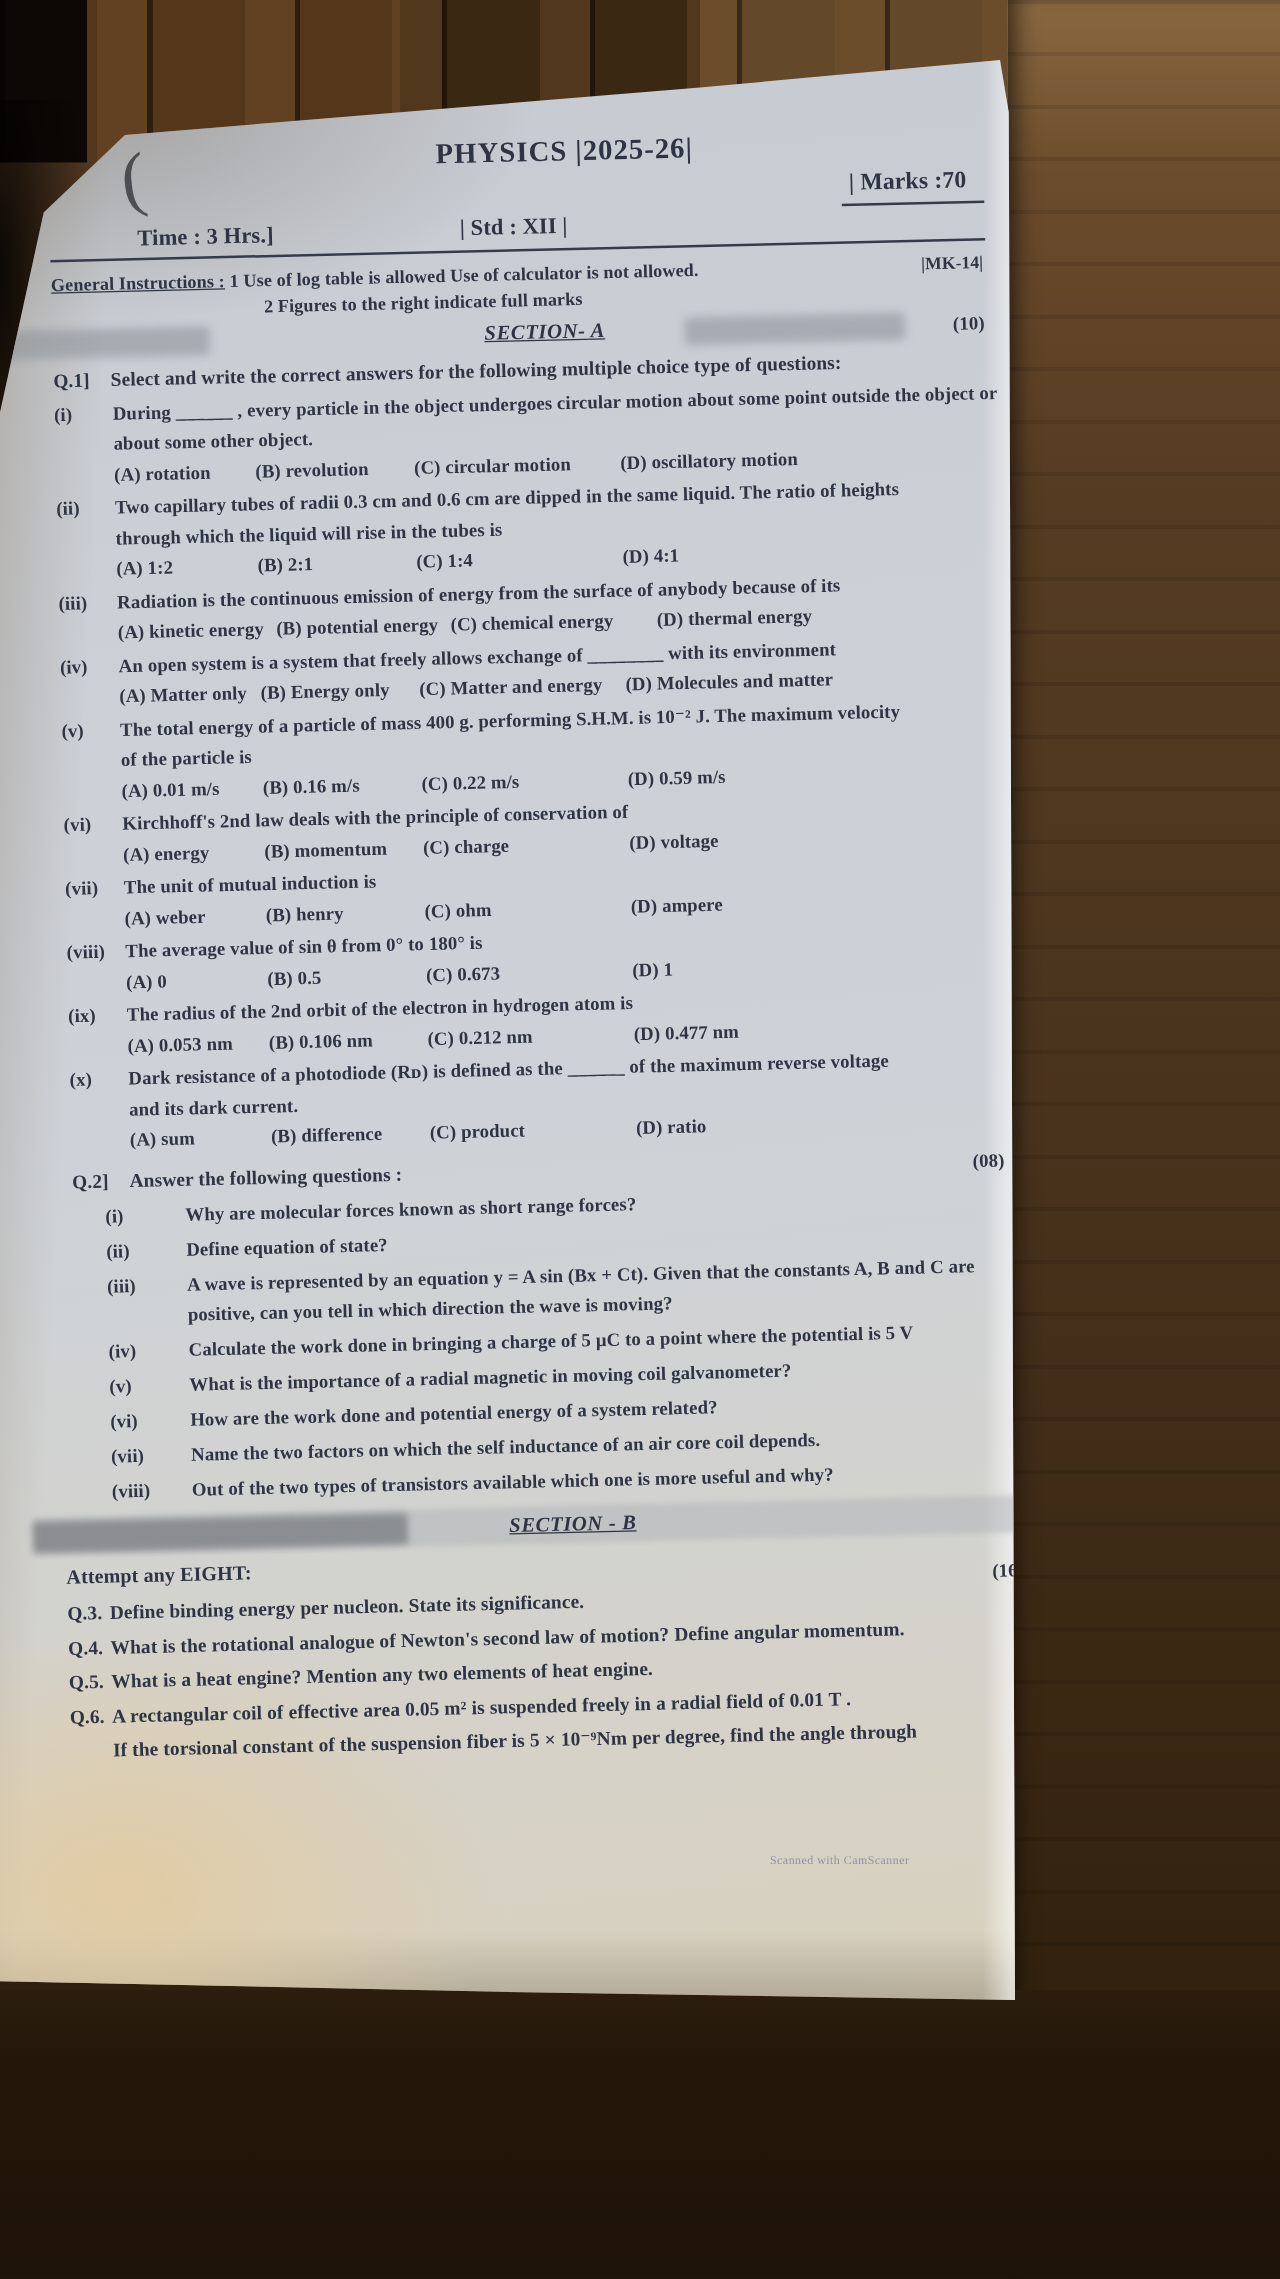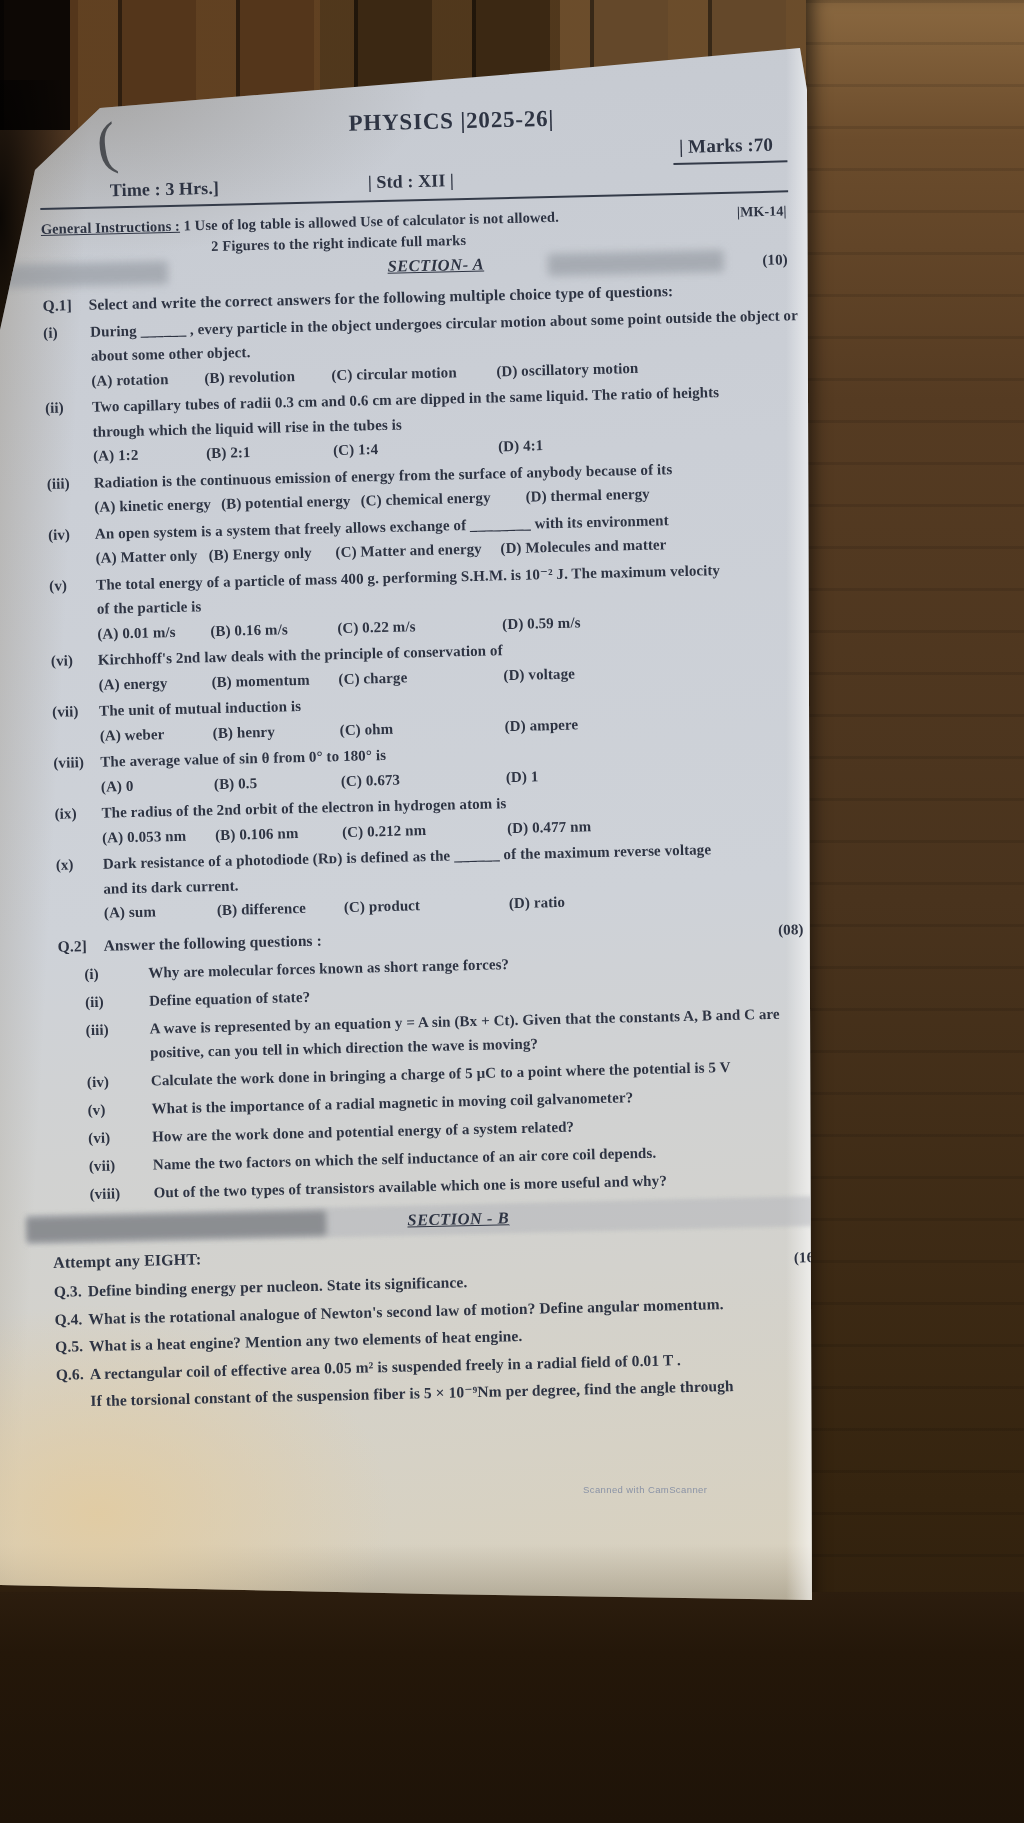--- a/index.html
+++ b/index.html
@@ -67,21 +67,21 @@
   .opts{display:flex;gap:10px;white-space:nowrap;}
   .opts .o1{min-width:103px;} .opts .o2{min-width:117px;} .opts .o3{min-width:155px;}
 
   .sec-b-wrap{margin-left:-12px;margin-top:4px;font-size:15.5px;line-height:25px;}
   .attempt-row{position:relative;margin-left:-12px;margin-top:8px;font-size:16px;}
   .attempt-row .q-marks{position:absolute;right:-6px;top:12px;font-size:15px;}
   .bq{margin-top:2.5px;white-space:nowrap;}
   .bq .bq-label{margin-right:6px;}
   .bq-indent{padding-left:34px;}
 
-  .watermark{position:absolute;left:583px;top:1436px;font-family:Liberation Sans, sans-serif;
+  .watermark{position:absolute;left:616px;top:1436px;font-family:Liberation Serif, serif;
     font-size:9.5px;color:#8a93a6;letter-spacing:.4px;filter:blur(.4px);}
 </style>
 </head>
 <body>
 
 <div id="stage">
   <div class="wood-top"></div>
   <div class="wood-right"></div>
   <div class="wood-left-shadow"></div>
   <div class="wood-bottom"></div>

